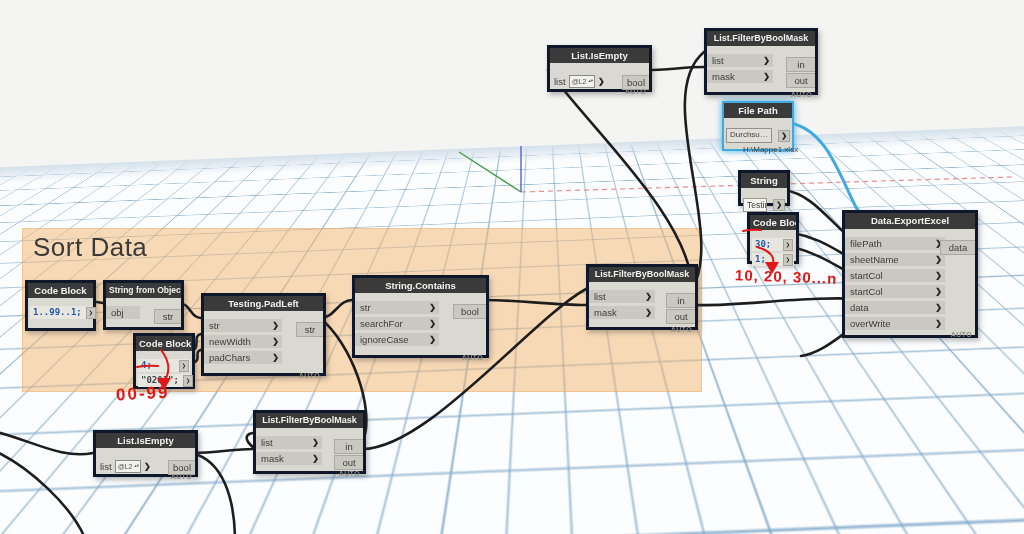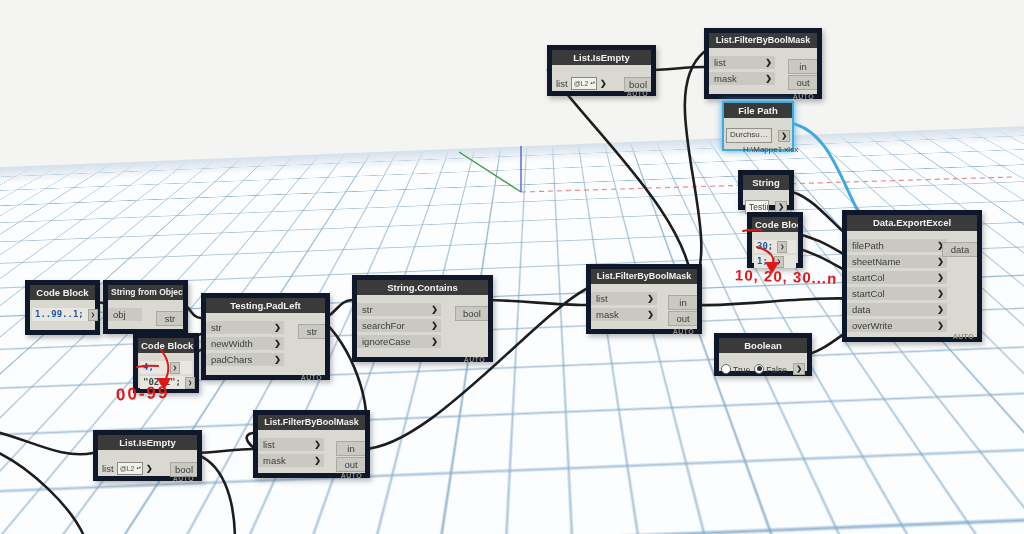--- a/index.html
+++ b/index.html
@@ -21,34 +21,34 @@
     transform:rotate(-2.3deg);transform-origin:680px 0;
     background:linear-gradient(#d4e0ea,rgba(212,224,234,0));}
   .gfade{position:absolute;left:0;right:0;bottom:0;height:160px;
     background:linear-gradient(rgba(255,255,255,0),rgba(255,255,255,.65));}
   .sky{position:absolute;left:0;top:0;width:1024px;height:150px;}
   
   .group{position:absolute;left:22px;top:228px;width:678px;height:162px;
     background:rgba(244,177,103,.48);border:1px solid rgba(225,160,90,.35);}
   .group-title{font-size:26px;color:#3a3a3a;padding:3px 10px;letter-spacing:.5px;}
   
-  .node{position:absolute;background:#d9d9d2;border:5px solid #0f172a;
+  .node{position:absolute;background:#d9d9d2;border:3px solid #0f172a;
     box-shadow:2px 3px 5px rgba(60,60,60,.35);font-size:9.5px;}
   .node.sel{border:2px solid #3fa9e0;box-shadow:0 0 7px rgba(63,169,224,.95);}
   .hdr{background:#3a3a3a;color:#f2f2f0;font-weight:bold;text-align:center;
     font-size:9.5px;line-height:15px;height:15px;padding:0 3px;white-space:nowrap;overflow:hidden;}
   .body{position:relative;margin-top:8px;}
   .inrow{background:#c9c9c1;margin:3px 0 0 0;padding:0 3px 0 5px;height:13px;line-height:13px;
     display:flex;justify-content:space-between;align-items:center;}
   .chev{font-weight:bold;font-size:8px;color:#222;}
   .outbox{position:absolute;right:0;background:#c9c9c1;border:1px solid #aaaaa2;border-right:none;
     padding:0 4px;height:13px;line-height:13px;text-align:center;}
   .auto{position:absolute;right:3px;bottom:1px;font-size:7px;font-weight:bold;color:#8d8d83;letter-spacing:.4px;}
   .cbline{font-family:"DejaVu Sans Mono",monospace;font-size:9px;color:#2456a8;font-weight:bold;
-    background:#e7e7e0;margin:2px 2px 0 2px;padding:0 12px 0 3px;height:13px;line-height:13px;
+    background:#e7e7e0;margin:2px 2px 0 2px;padding:0 1px 0 3px;height:13px;line-height:13px;
     display:flex;justify-content:space-between;align-items:center;}
   .cbline .str{color:#454545;}
   .cbout{background:#c9c9c1;border:1px solid #a5a59c;font-size:7px;font-weight:bold;color:#222;
     padding:0 2px;margin-left:4px;height:10px;line-height:10px;}
   .lvl{display:inline-flex;align-items:center;border:1px solid #8a8a80;background:#f2f2ec;
     font-size:7px;height:11px;padding:0 1px 0 2px;color:#555;}
   .spin{display:inline-flex;flex-direction:column;font-size:4.5px;line-height:4.5px;margin-left:2px;color:#555;}
   .valbox{background:#f6f6f0;border:1px solid #9a9a90;font-size:8.5px;height:12px;line-height:12px;
     padding:0 3px;white-space:nowrap;overflow:hidden;}
   .btn{background:linear-gradient(#ececе6,#d2d2ca);background-color:#e0e0d8;border:1px solid #91918a;
@@ -74,20 +74,23 @@
     <div class="haze"></div>
     <div class="gfade"></div>
   </div>
 
   <svg width="1024" height="534">
     <line x1="521" y1="192" x2="1012" y2="177" stroke="#e98b8b" stroke-width="1.2" stroke-dasharray="5,4"></line>
     <line x1="459" y1="152" x2="521" y2="192" stroke="#3f9e46" stroke-width="1.4"></line>
     <line x1="521" y1="146" x2="521" y2="192" stroke="#5560d6" stroke-width="1.4"></line>
   </svg>
 
+  <div class="group">
+    <div class="group-title">Sort Data</div>
+  </div>
 
   <svg width="1024" height="534" fill="none" stroke="#1d1d1d" stroke-width="2.6" stroke-linecap="round">
     <path d="M90,301 L103,303"></path>
     <path d="M178,303 C191,303 190,318 201,318"></path>
     <path d="M189,352 C203,349 191,336 201,334"></path>
     <path d="M189,364 C205,361 192,352 201,350"></path>
     <path d="M320,318 C335,318 338,300 352,300"></path>
     <path d="M320,318 C352,344 374,408 364,438 C356,460 302,464 270,455 C246,448 241,434 253,433"></path>
     <path d="M192,453 C216,453 234,449 253,449"></path>
     <path d="M192,453 C224,461 234,500 235,536"></path>
@@ -197,28 +200,20 @@
         </div>
       <div class="inrow" style="width:92px">
           <span>overWrite</span>
           <span class="chev">❯</span>
         </div>
       <div class="outbox" style="top:3px;width:26px">data</div>
       <div class="auto">AUTO</div>
     </div>
   </div>
 
-  <div class="node" style="left:714px;top:333px;width:88px;height:33px">
-    <div class="hdr">Boolean</div>
-    <div class="body" style="display:flex;align-items:center;gap:4px;padding:2px 2px;font-size:8.5px">
-      <span><span class="radio"></span><span>True</span></span>
-      <span><span class="radio sel2"></span><span>False</span></span>
-      <span class="cbout" style="margin-left:auto">❯</span>
-    </div>
-  </div>
 
   <div class="node" style="left:25px;top:280px;width:65px;height:45px">
     <div class="hdr">Code Block</div>
     <div class="body">
       <div class="cbline">
           <span>1..99..1;</span>
           <span class="cbout">❯</span>
         </div>
     </div>
   </div>

